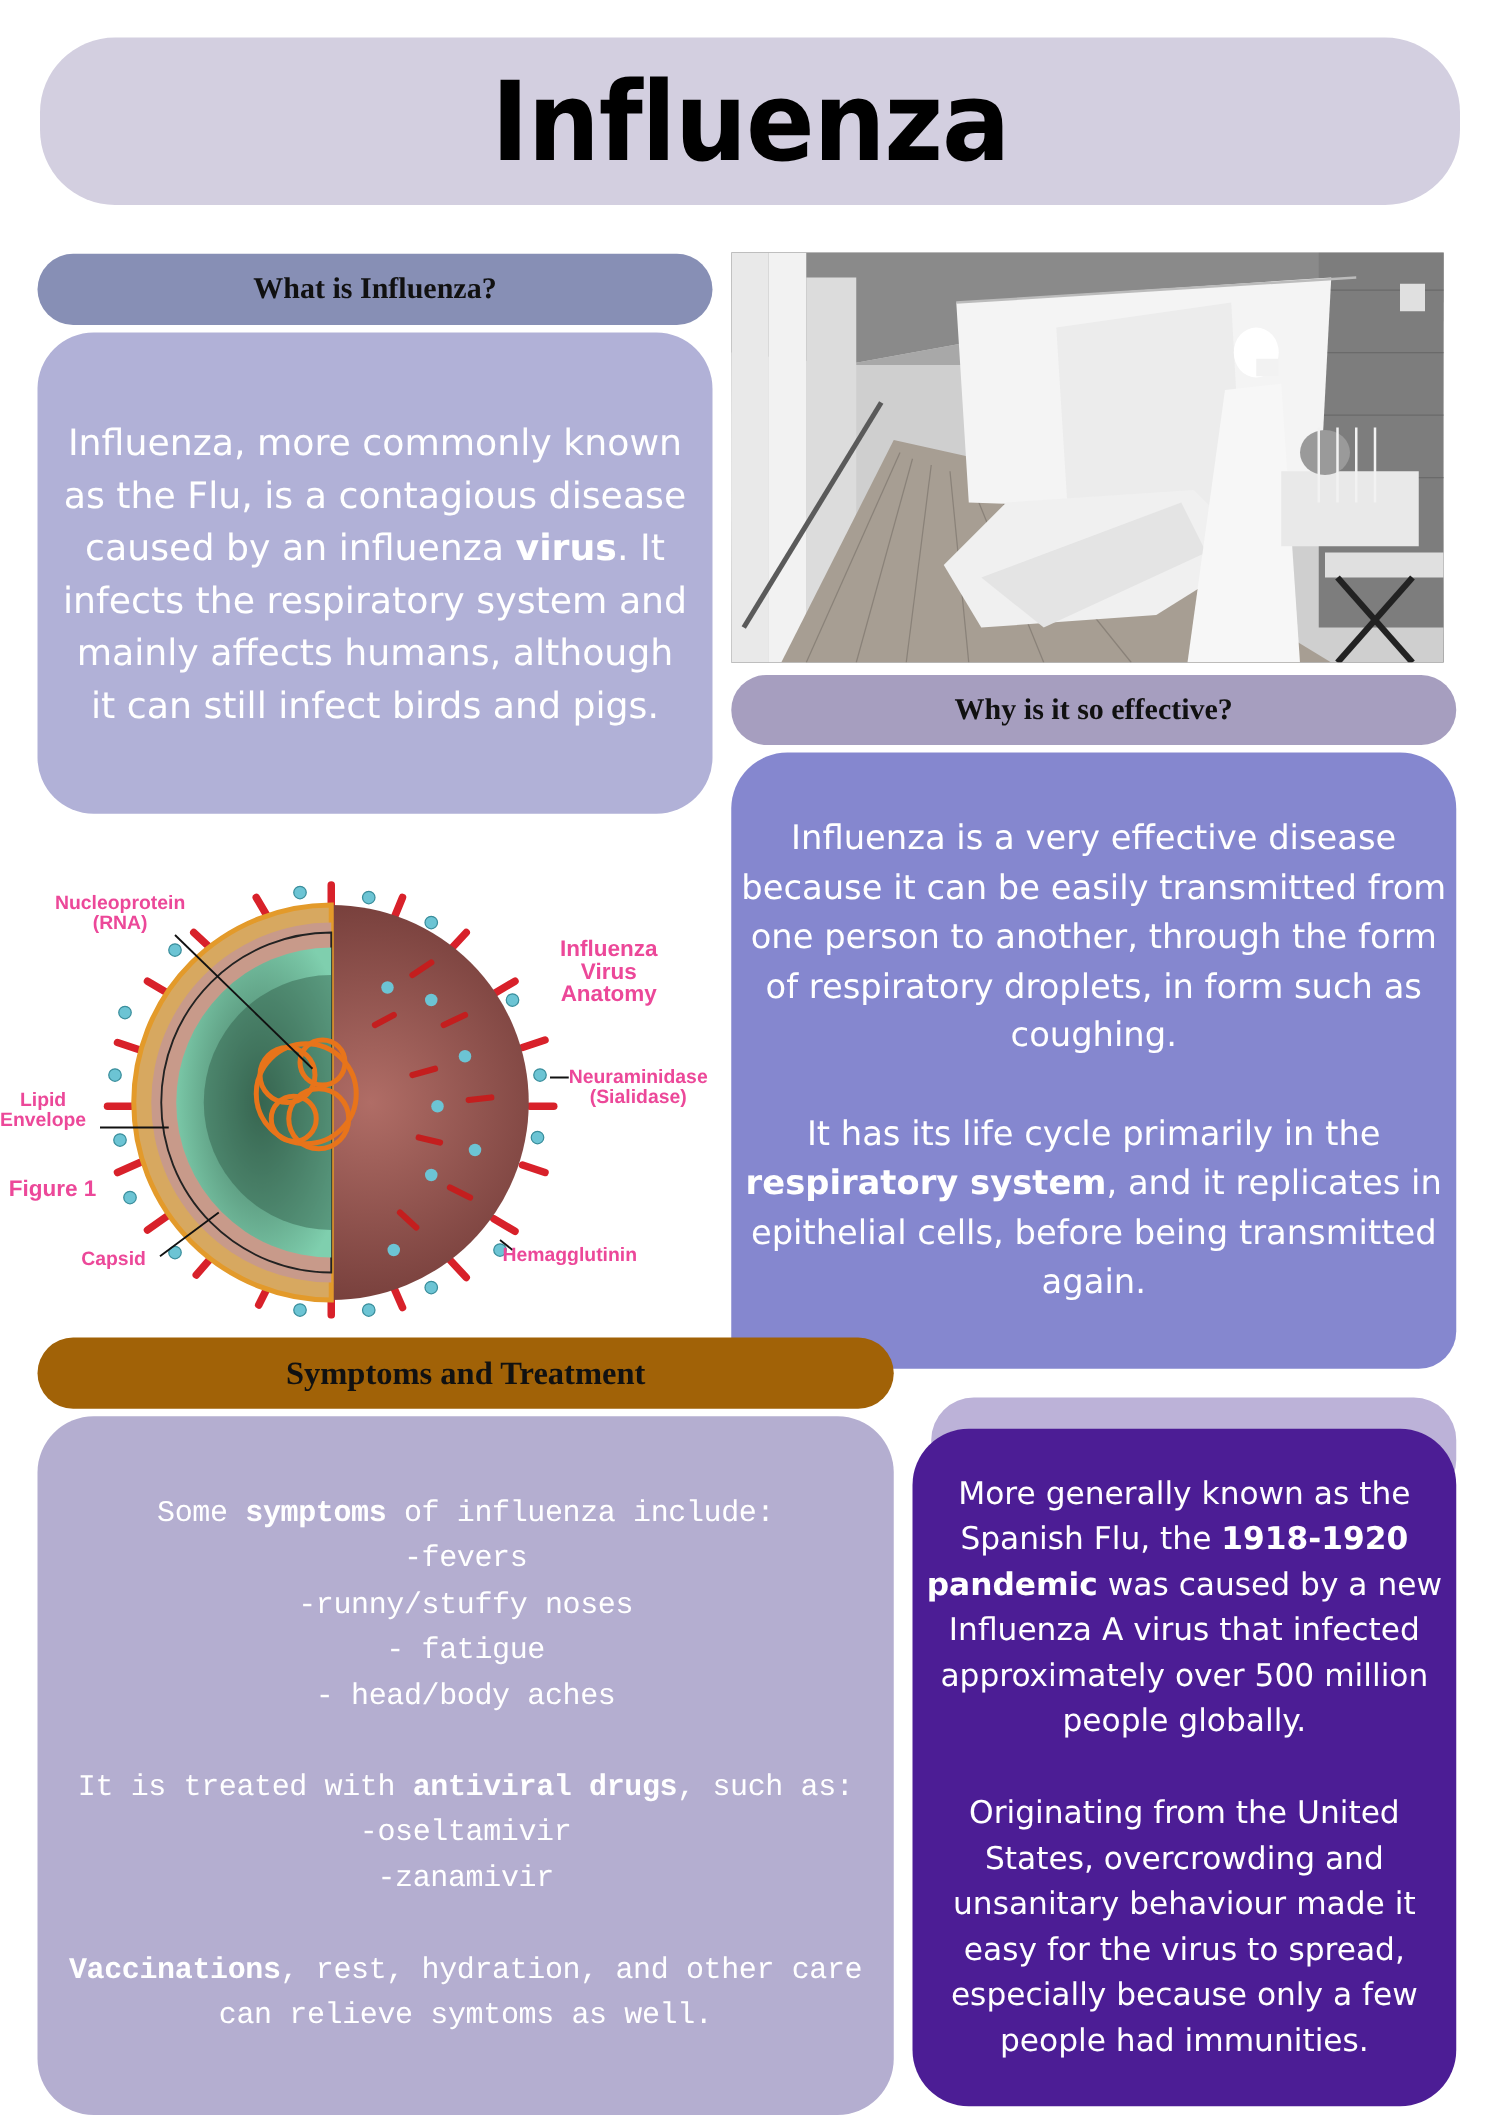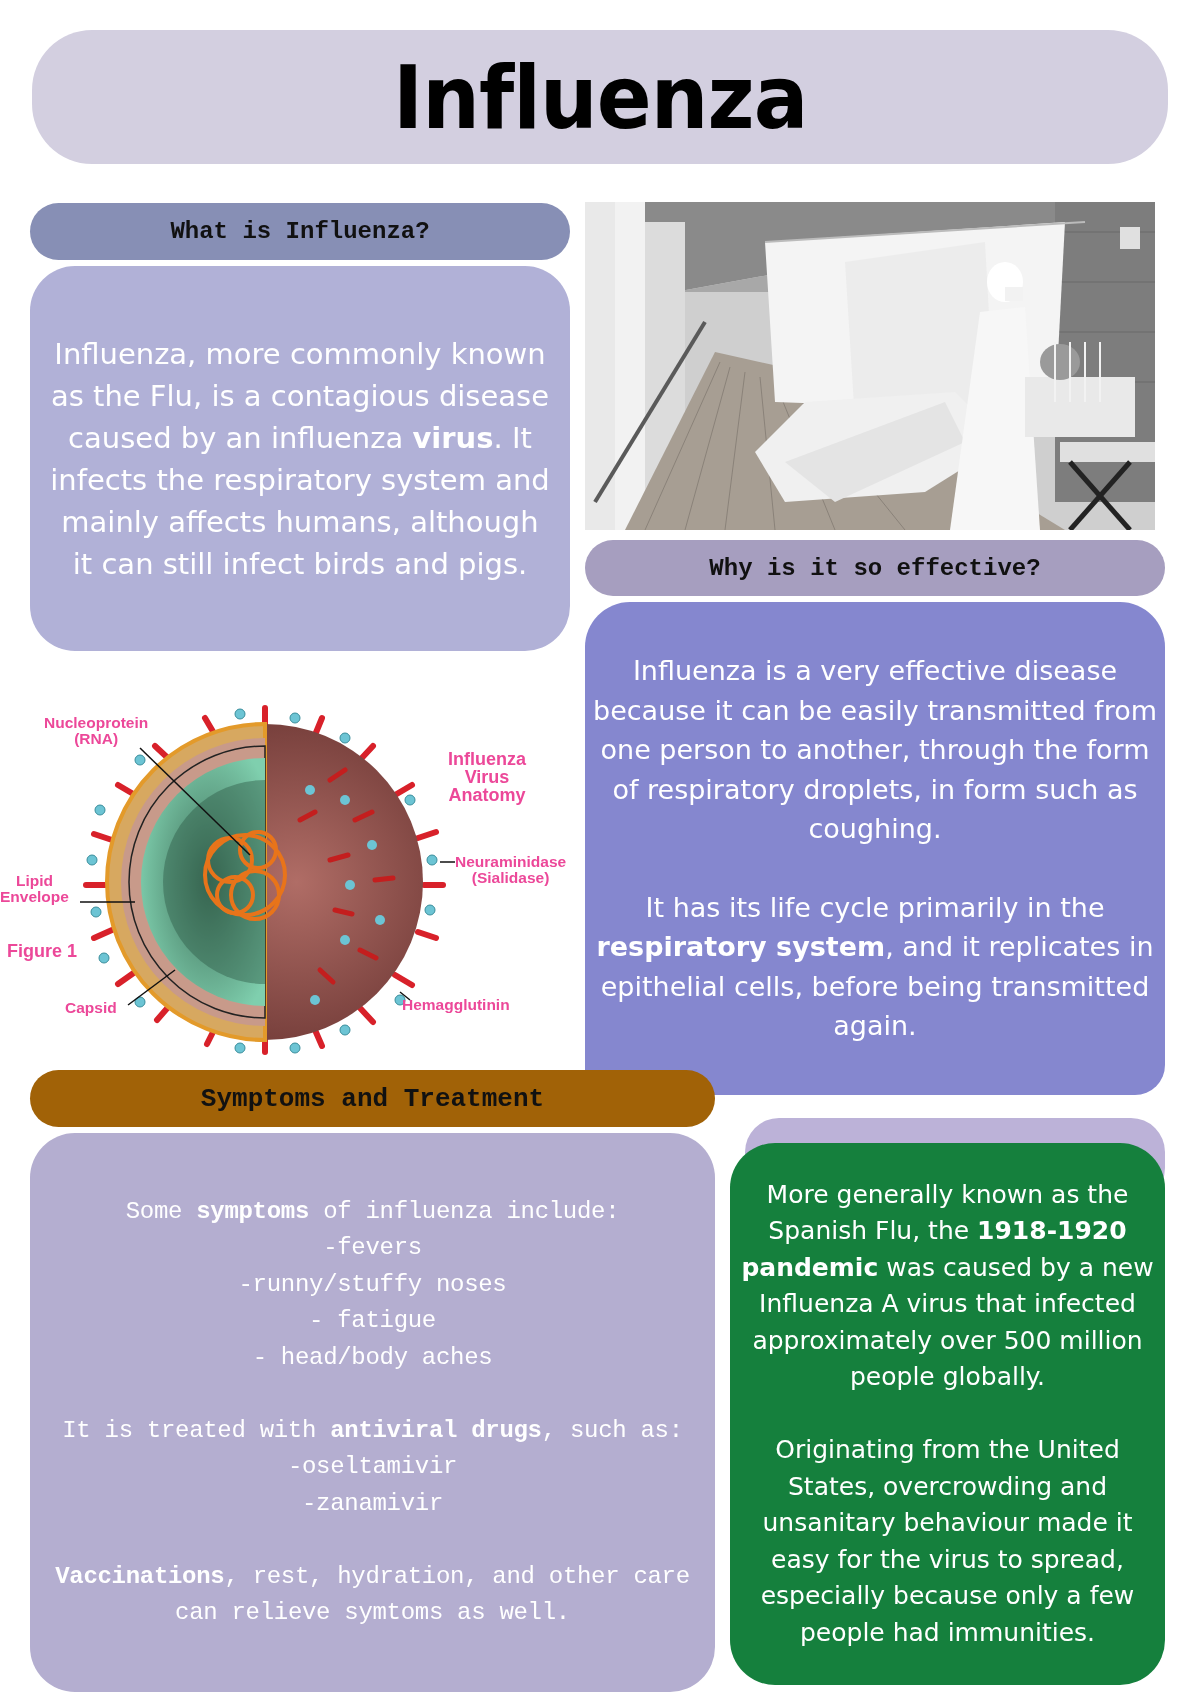--- a/index.html
+++ b/index.html
@@ -13,21 +13,21 @@
     display: flex; align-items: center; justify-content: center;
   }
   .title-pill h1 {
     font-family: "DejaVu Sans", sans-serif; font-weight: bold;
     font-size: 88px; color: #000; letter-spacing: -1px;
     transform: scaleX(0.92);
   }
 
   .pill {
     display: flex; align-items: center; justify-content: center;
-    font-family: Liberation Mono, monospace; font-weight: bold;
+    font-family: Liberation Serif, serif; font-weight: bold;
     color: #111; font-size: 24px; border-radius: 30px;
   }
   .box {
     display: flex; flex-direction: column; align-items: center; justify-content: center;
     text-align: center; color: #ffffff;
   }
   .box p { margin: 0; }
 
   
   .what-pill { left: 30px; top: 203px; width: 540px; height: 57px; background: #878fb5; }
@@ -66,21 +66,21 @@
     left: 30px; top: 1133px; width: 685px; height: 559px; background: #b4aed0;
     border-radius: 45px; padding: 0 8px;
     font-family: Liberation Mono, monospace; font-size: 24px; line-height: 36.5px;
     letter-spacing: -0.3px;
   }
   .sym-box .gap { height: 36.5px; }
 
   
   .spa-pill { left: 745px; top: 1070px; width: 420px; height: 84px; background: #bcb2d8; border-radius: 34px; font-size: 26px; margin-top: 48px; }
   .spa-box {
-    left: 730px; top: 1143px; width: 435px; height: 542px; background: #15803d;
+    left: 730px; top: 1143px; width: 435px; height: 542px; background: #4c1d95;
     border-radius: 45px; padding: 0 10px;
     font-size: 25px; line-height: 36.5px;
   }
   .spa-box .gap { height: 36.5px; }
   b { font-weight: bold; }
 </style>
 </head>
 <body>
 
 <div class="abs title-pill">

